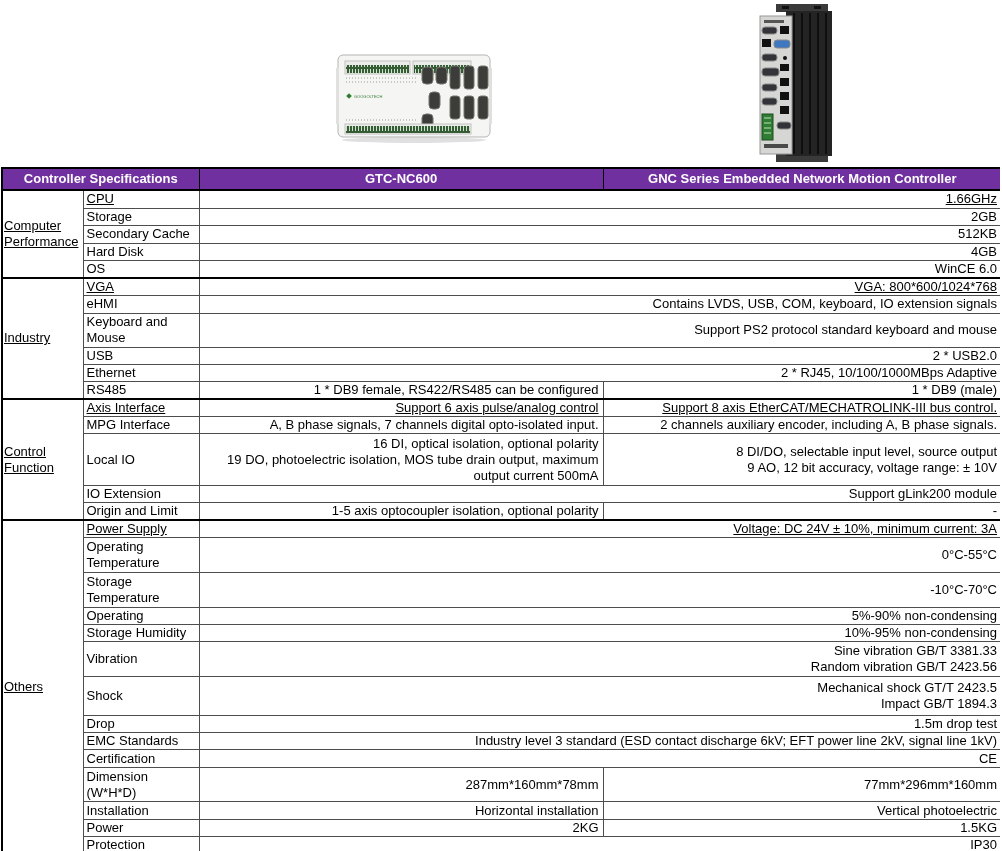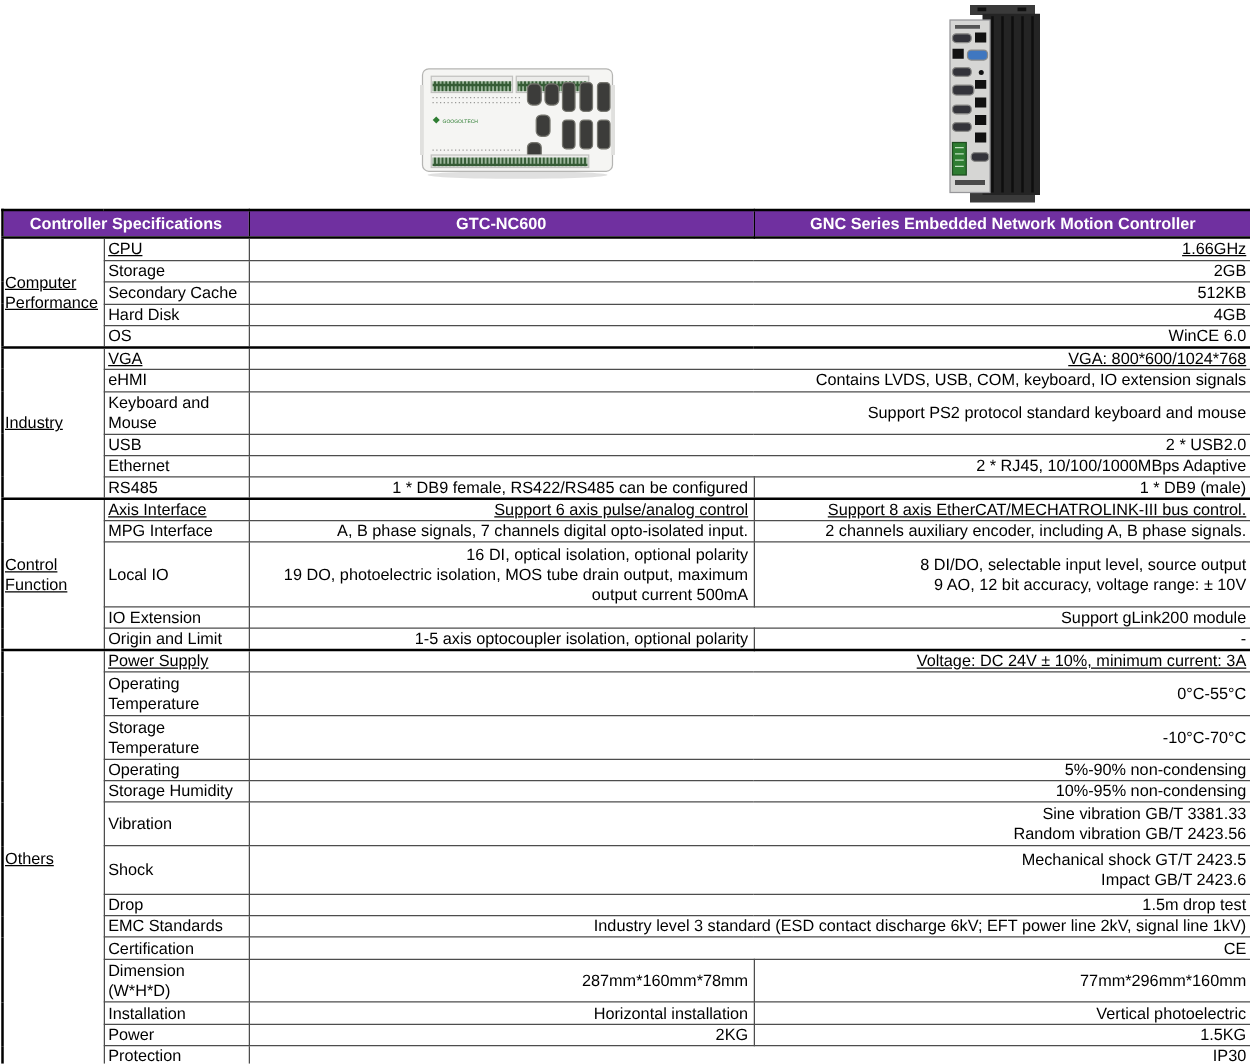--- a/index.html
+++ b/index.html
@@ -250,21 +250,21 @@
           <td class="lbl">Vibration</td>
       <td class="val" colspan="2">
         <span class="ln">Sine vibration GB/T 3381.33</span>
         <span class="ln">Random vibration GB/T 2423.56</span>
       </td>
         </tr>
     <tr class="h39">
           <td class="lbl">Shock</td>
       <td class="val" colspan="2">
         <span class="ln">Mechanical shock GT/T 2423.5</span>
-        <span class="ln">Impact GB/T 2423.6</span>
+        <span class="ln">Impact GB/T 1894.3</span>
       </td>
         </tr>
     <tr class="h17">
           <td class="lbl">Drop</td>
       <td class="val" colspan="2">1.5m drop test</td>
         </tr>
     <tr class="h17">
           <td class="lbl">EMC Standards</td>
       <td class="val" colspan="2">Industry level 3 standard (ESD contact discharge 6kV; EFT power line 2kV, signal line 1kV)</td>
         </tr>

